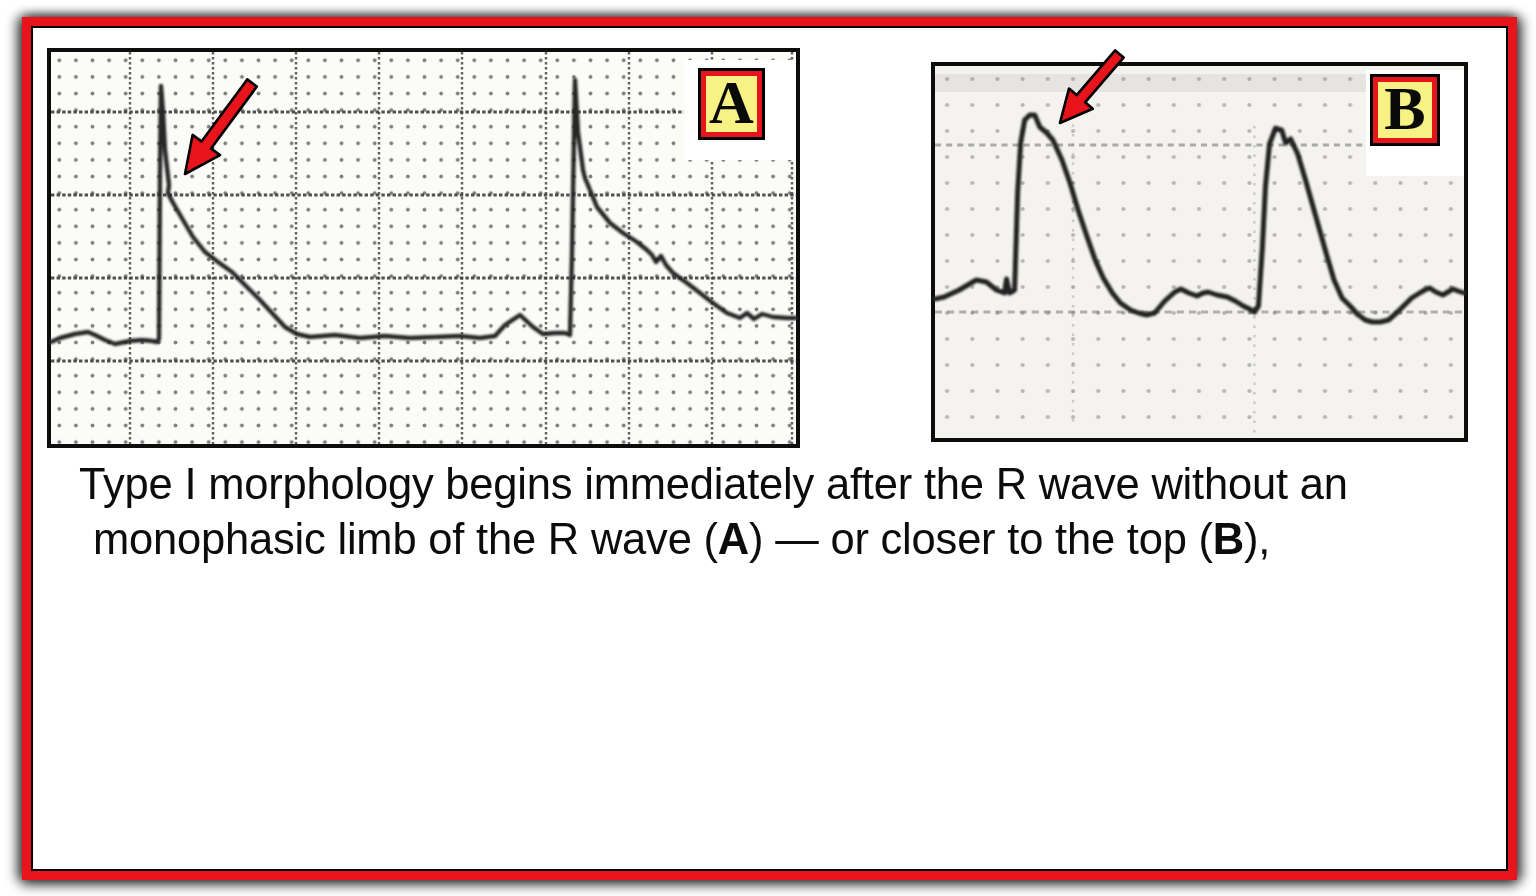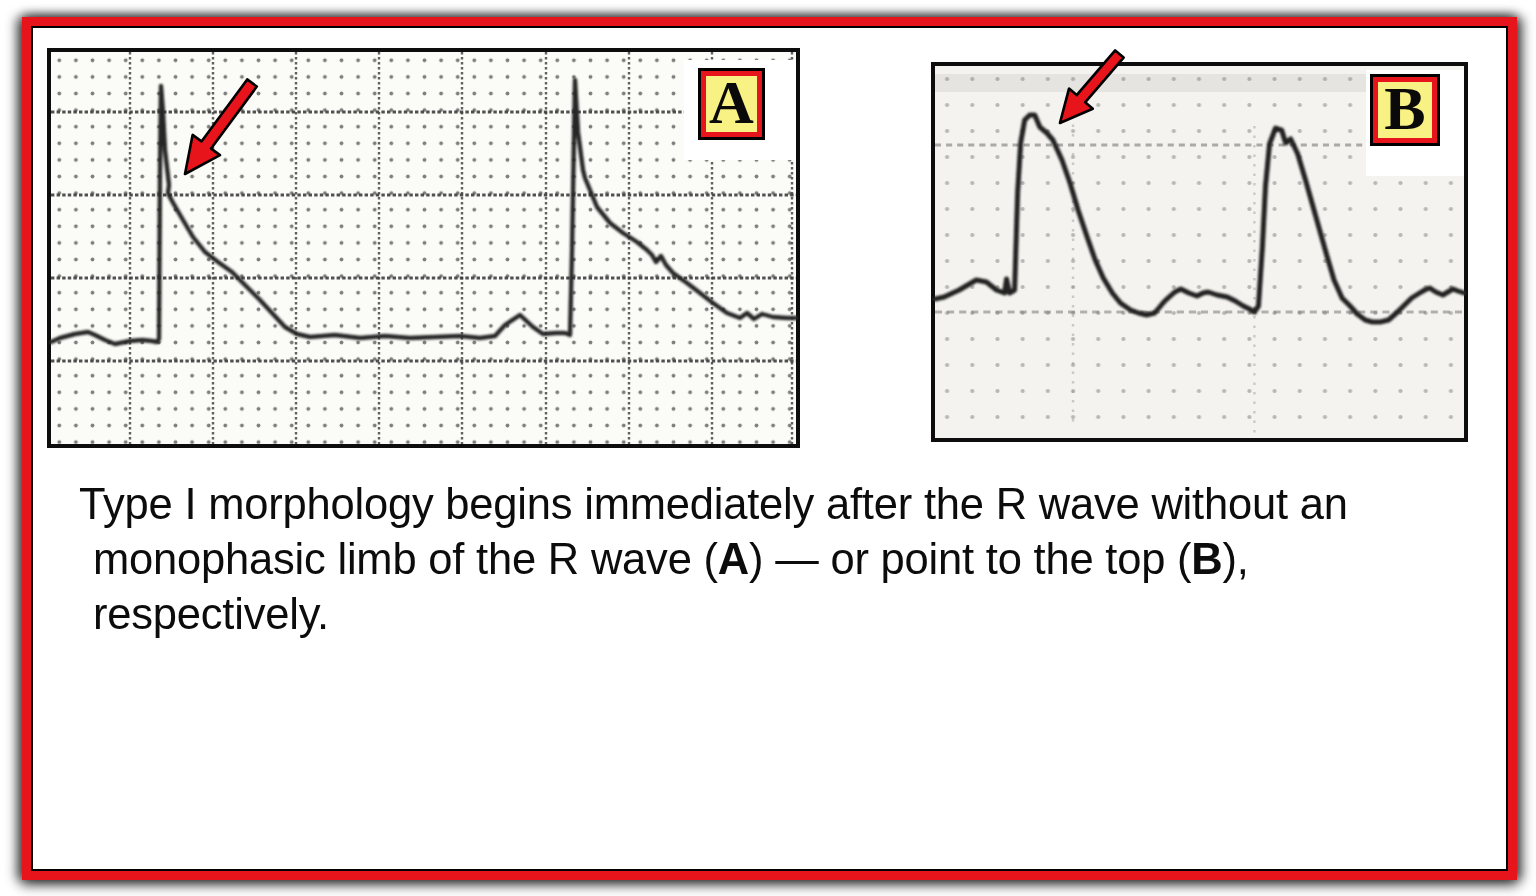--- a/index.html
+++ b/index.html
@@ -30,21 +30,21 @@
   .label-box {
     position:absolute; display:flex; align-items:center; justify-content:center;
     background:#f8f183; border:5px solid #e8141b; box-shadow:0 0 0 3px #000;
     font-family:"Liberation Serif", serif; font-weight:bold; color:#0a0a0a;
   }
   .box-a { left:17px; top:11px; width:61px; height:66px; font-size:62px; }
   .box-b { left:7px;  top:7px;  width:64px; height:66px; font-size:62px; }
   .label-box span { transform:translateY(-2px); }
 
   .caption {
-    position:absolute; left:48px; top:451px; width:1430px;
+    position:absolute; left:48px; top:431px; width:1430px;
     font-size:43.5px; line-height:55px; letter-spacing:-0.2px; color:#0c0c0c;
     white-space:nowrap;
   }
   .cap-line { padding-left:14px; }
   .cap-line.first { padding-left:0; }
   .cap-line b { font-weight:bold; }
 </style>
 </head>
 <body>
 
@@ -111,18 +111,17 @@
       </svg>
       <div class="label-patch patch-b">
         <div class="label-box box-b">
           <span>B</span>
         </div>
       </div>
     </div>
 
     <div class="caption">
       <div class="cap-line first"><span>Type I morphology begins immediately after the R wave without an</span></div>
-      <div class="cap-line"><span>monophasic limb of the R wave (</span><b>A</b><span>) — or point to the top (</span><b>B</b><span>),</span></div>
-      <div class="cap-line"><span>respectively.</span></div>
+      <div class="cap-line"><span>monophasic limb of the R wave (</span><b>A</b><span>) — or closer to the top (</span><b>B</b><span>),</span></div>
     </div>
 
   </div>
 </div>
 
 </body></html>

